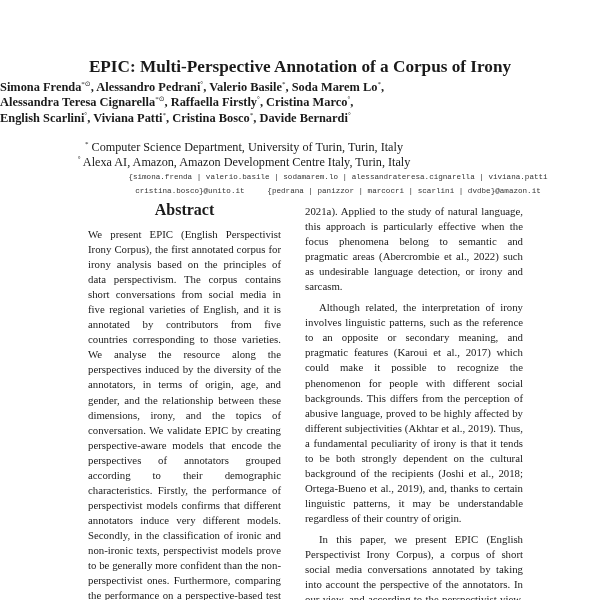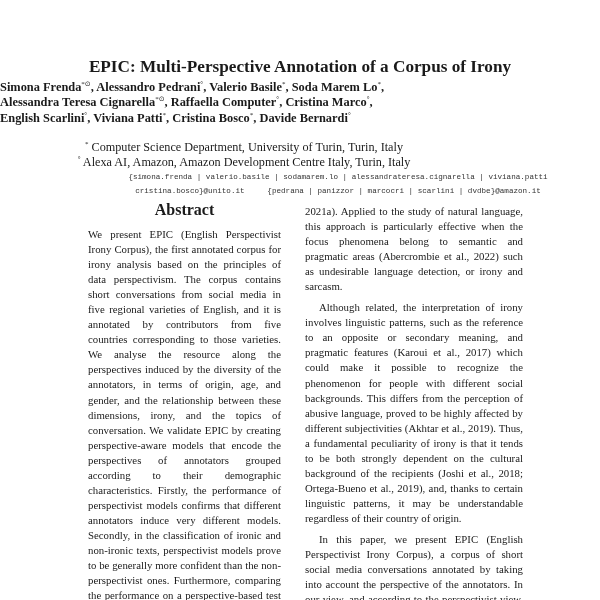--- a/index.html
+++ b/index.html
@@ -31,21 +31,21 @@
 
   <div class="authors">
     <div>
       <span>Simona Frenda</span><sup>*⊙</sup>,
       <span>Alessandro Pedrani</span><sup>°</sup>,
       <span>Valerio Basile</span><sup>*</sup>,
       <span>Soda Marem Lo</span><sup>*</sup>,
     </div>
     <div>
       <span>Alessandra Teresa Cignarella</span><sup>*⊙</sup>,
-      <span>Raffaella Computer</span><sup>°</sup>,
+      <span>Raffaella Firstly</span><sup>°</sup>,
       <span>Cristina Marco</span><sup>°</sup>,
     </div>
     <div>
       <span>English Scarlini</span><sup>°</sup>,
       <span>Viviana Patti</span><sup>*</sup>,
       <span>Cristina Bosco</span><sup>*</sup>,
       <span>Davide Bernardi</span><sup>°</sup>
     </div>
   </div>
 

